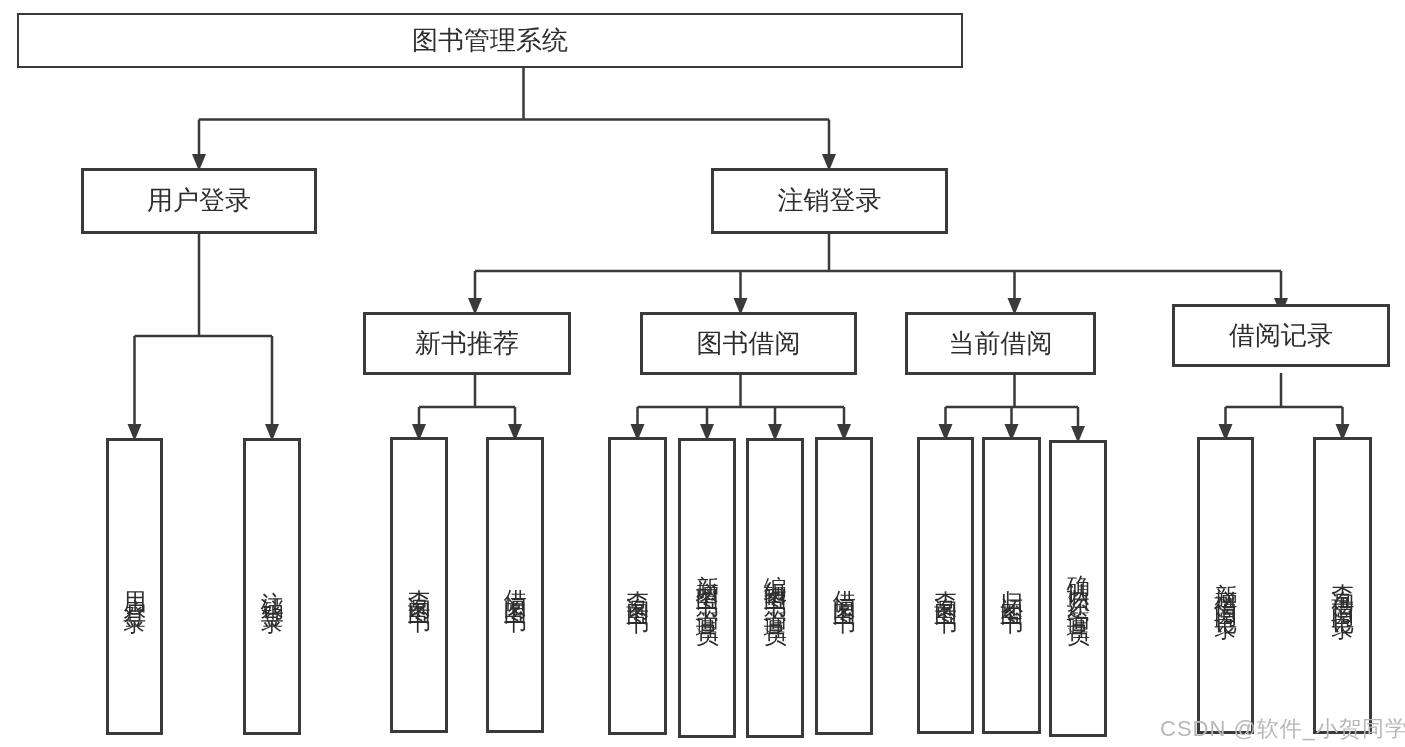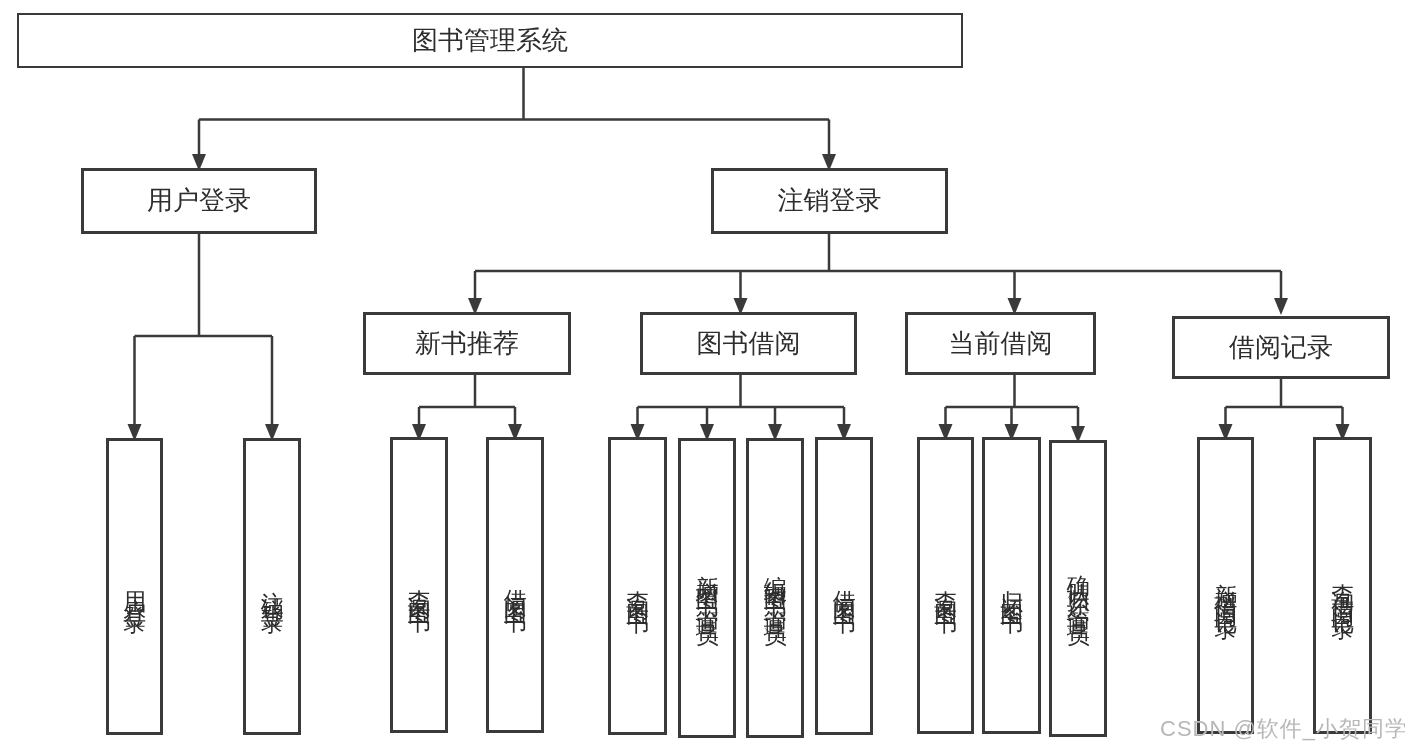--- a/index.html
+++ b/index.html
@@ -129,21 +129,21 @@
   </svg>
 
   <div class="node root" style="left:17px; top:13px; width:946px; height:55px;">图书管理系统</div>
 
   <div class="node" style="left:81px; top:168px; width:236px; height:66px;">用户登录</div>
   <div class="node" style="left:711px; top:168px; width:237px; height:66px;">注销登录</div>
 
   <div class="node" style="left:363px; top:312px; width:208px; height:63px;">新书推荐</div>
   <div class="node" style="left:632px; top:312px; width:217px; height:63px;margin-left:8px;">图书借阅</div>
   <div class="node" style="left:905px; top:312px; width:191px; height:63px;">当前借阅</div>
-  <div class="node" style="left:1172px; top:316px; width:218px; height:63px;">借阅记录</div>
+  <div class="node" style="left:1172px; top:304px; width:218px; height:63px;">借阅记录</div>
 
   <div class="node v" style="left:106px; top:438px; width:57px; height:297px;">用户登录</div>
   <div class="node v" style="left:243px; top:438px; width:58px; height:297px;">注销登录</div>
 
   <div class="node v" style="left:390px; top:437px; width:58px; height:296px;">查询图书</div>
   <div class="node v" style="left:486px; top:437px; width:58px; height:296px;">借阅图书</div>
 
   <div class="node v" style="left:608px; top:437px; width:59px; height:298px;">查询图书</div>
   <div class="node v" style="left:678px; top:438px; width:58px; height:300px;">新增图书（管理员）</div>
   <div class="node v" style="left:746px; top:438px; width:58px; height:300px;">编辑图书（管理员）</div>

